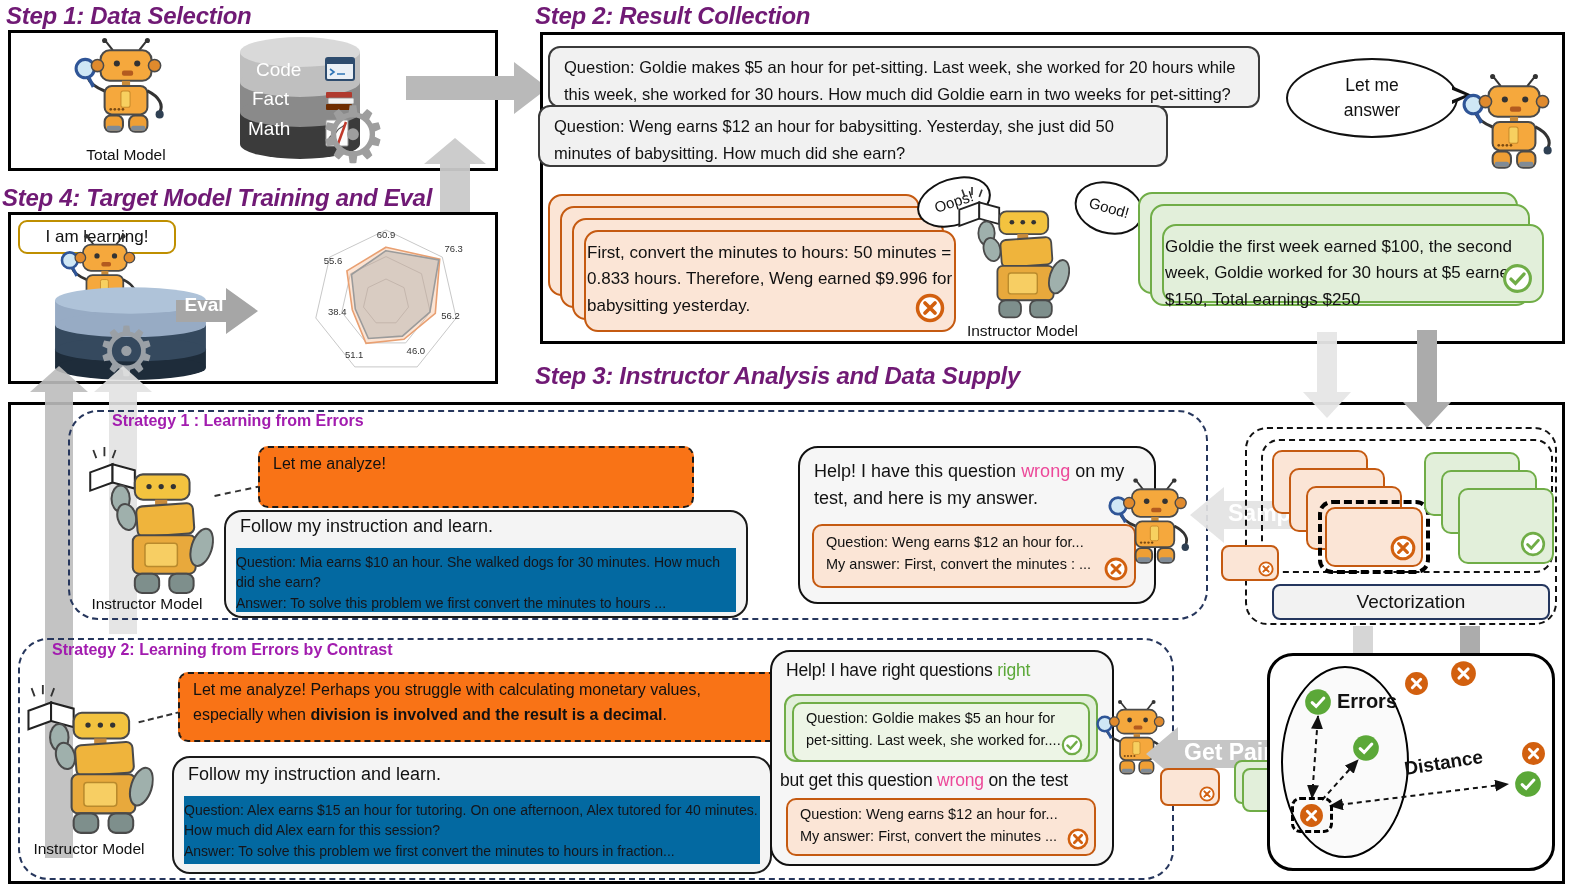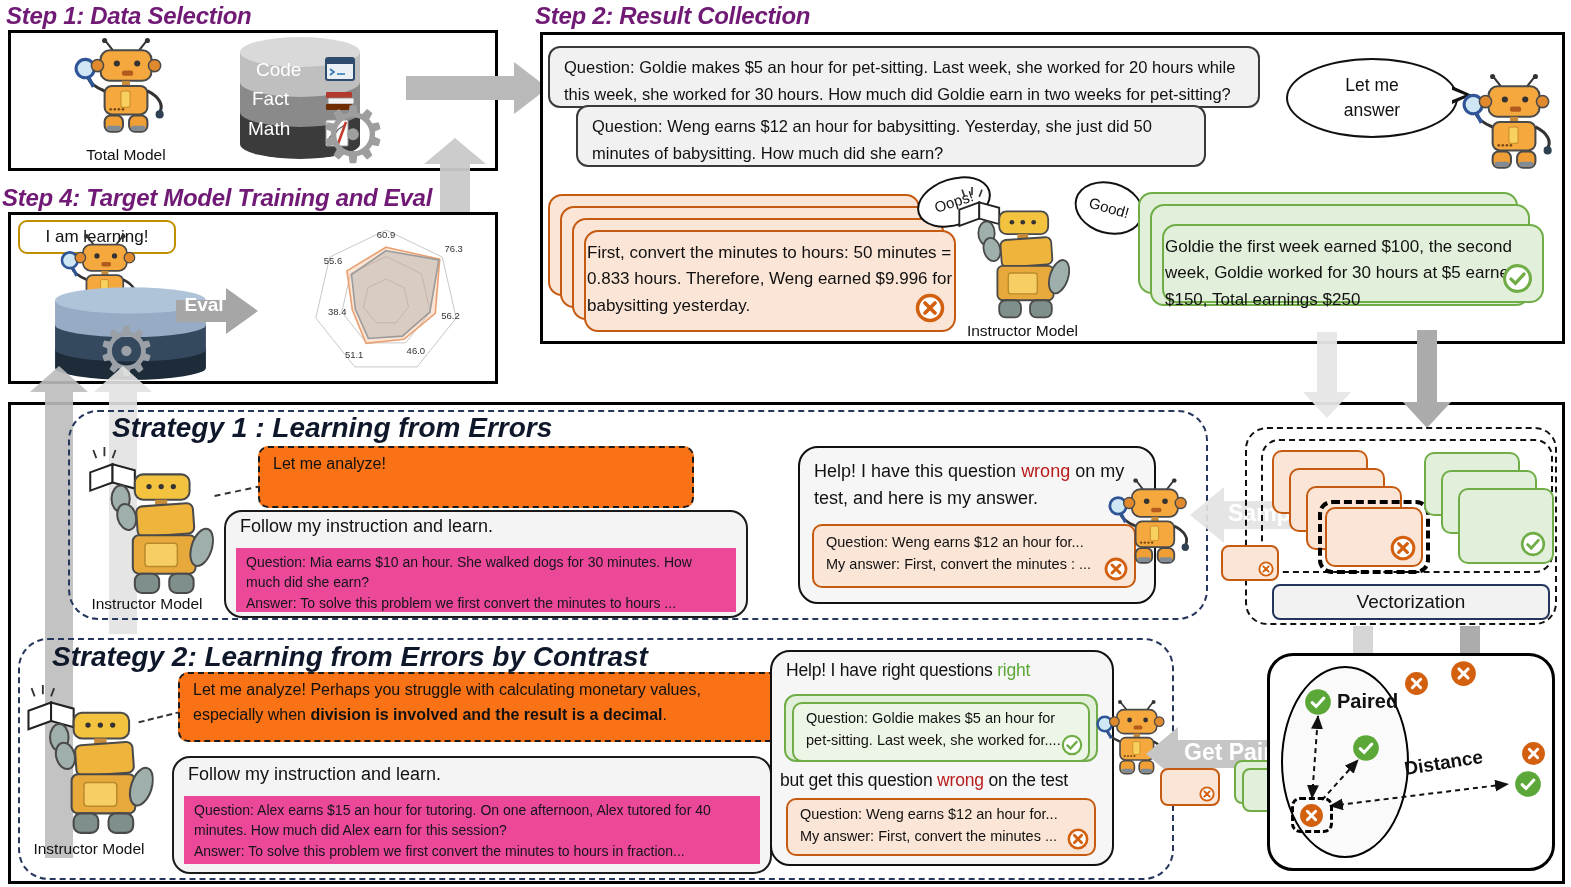--- a/index.html
+++ b/index.html
@@ -1,37 +1,37 @@
 <!DOCTYPE html>
 <html><head>
 <meta charset="utf-8">
 <style>
   html,body{margin:0;padding:0;background:#fff}
   #canvas{position:relative;width:1571px;height:887px;background:#fff;overflow:hidden;
           font-family:"Liberation Sans","DejaVu Sans",sans-serif;color:#111}
   .abs{position:absolute}
   .ttl{position:absolute;font-weight:bold;font-style:italic;font-size:24px;color:#701a75;white-space:nowrap;letter-spacing:-0.3px}
-  .sttl{position:absolute;font-weight:bold;font-style:italic;font-size:28px;color:#0f172a;white-space:nowrap}
+  .sttl{position:absolute;font-weight:bold;font-size:16px;color:#a21caf;white-space:nowrap}
   .box{position:absolute;border:3px solid #000;background:#fff;box-sizing:border-box}
   .qbubble{position:absolute;background:#F1F1F1;border:2px solid #3a3a3a;border-radius:12px;box-sizing:border-box;
            font-size:16.5px;line-height:1.62;padding:6px 14px}
   .card-o{position:absolute;background:#FBE5D6;border:2.5px solid #C55A11;border-radius:14px;box-sizing:border-box}
   .card-g{position:absolute;background:#E2EFDA;border:2.5px solid #70AD47;border-radius:14px;box-sizing:border-box}
   .cardtxt{font-size:17px;line-height:1.55;padding:8px 1px}
   .ellipse-bubble{position:absolute;background:#fff;border:2.5px solid #111;border-radius:50%;box-sizing:border-box;
                   display:flex;align-items:center;justify-content:center;text-align:center;font-size:17.5px;line-height:1.45}
   .dashdot{position:absolute;border:2.5px dashed #26365C;border-radius:30px;box-sizing:border-box}
   .dashblk{position:absolute;border:2.5px dashed #111;box-sizing:border-box}
   .helpbox{position:absolute;background:#F6F6F6;border:2.5px solid #111;border-radius:20px;box-sizing:border-box}
   .speech{position:absolute;background:#F4F4F4;border:2px solid #1a1a1a;border-radius:18px;box-sizing:border-box}
   .dashsp{position:absolute;background:#f97316;border:2px dashed #1a1a1a;border-radius:10px;box-sizing:border-box;
           font-size:16px;line-height:1.55;padding:4px 13px}
-  .innerqa{position:absolute;background:#ec4899;color:#15151a;font-size:14px;line-height:1.45;padding:4px 10px;box-sizing:border-box}
+  .innerqa{position:absolute;background:#0369a1;color:#15151a;font-size:14px;line-height:1.45;padding:4px 0;box-sizing:border-box}
   .rlabel{position:absolute;font-size:15.5px;text-align:center;color:#111;white-space:nowrap}
-  .red{color:#b91c1c}
+  .red{color:#ec4899}
   .grn{color:#5BA838}
   .arrlabel{position:absolute;color:#fff;font-weight:bold;white-space:nowrap}
   .gear{position:absolute;color:#9E9E9E;line-height:1;font-family:"DejaVu Sans",sans-serif}
   .tail{position:absolute;width:0;height:0}
   .dashtail{position:absolute;border-top:2px dashed #333}
   b{font-weight:bold}
 </style>
 </head>
 <body>
 
@@ -179,21 +179,21 @@
       <text x="169.2" y="104.6" text-anchor="start" font-size="9.5" fill="#333">56.2</text>
       <text x="134.6" y="139.7" text-anchor="start" font-size="9.5" fill="#333">46.0</text>
       <text x="91.4" y="143.8" text-anchor="end" font-size="9.5" fill="#333">51.1</text>
       <text x="74.5" y="101.0" text-anchor="end" font-size="9.5" fill="#333">38.4</text>
       <text x="70.2" y="50.1" text-anchor="end" font-size="9.5" fill="#333">55.6</text>
     </svg>
 
 <div class="ttl" style="left:535px;top:2px">Step 2: Result Collection</div>
 <div class="box" style="left:540px;top:32px;width:1025px;height:312px"></div>
 <div class="qbubble" style="left:548px;top:46px;width:712px;height:62px">Question: Goldie makes $5 an hour for pet-sitting. Last week, she worked for 20 hours while this week, she worked for 30 hours. How much did Goldie earn in two weeks for pet-sitting?</div>
-<div class="qbubble" style="left:576px;top:105px;width:630px;height:62px">Question: Weng earns $12 an hour for babysitting. Yesterday, she just did 50 minutes of babysitting. How much did she earn?</div>
+<div class="qbubble" style="left:538px;top:105px;width:630px;height:62px">Question: Weng earns $12 an hour for babysitting. Yesterday, she just did 50 minutes of babysitting. How much did she earn?</div>
 <div class="ellipse-bubble" style="left:1286px;top:58px;width:172px;height:80px">
   <span style="width:100px">Let me answer</span>
 </div>
 <div class="tail" style="left:1452px;top:86px;border-top:9px solid transparent;border-bottom:9px solid transparent;border-left:20px solid #111"></div>
 <div class="tail" style="left:1450px;top:89px;border-top:6px solid transparent;border-bottom:6px solid transparent;border-left:15px solid #fff"></div>
 <svg class="abs" style="left:1462px;top:74px" width="102" height="107" viewBox="0 0 100 105">
       <use href="#sym-robot"></use>
     </svg>
 
 <div class="card-o" style="left:548px;top:194px;width:372px;height:102px"></div>
@@ -219,20 +219,21 @@
 
 <div class="card-g" style="left:1138px;top:192px;width:380px;height:102px"></div>
 <div class="card-g" style="left:1150px;top:204px;width:380px;height:102px"></div>
 <div class="card-g cardtxt" style="left:1162px;top:224px;width:382px;height:79px">
   <span>Goldie the first week earned $100, the second week, Goldie worked for 30 hours at $5 earned $150, Total earnings $250</span>
   <svg class="abs" style="right:9px;bottom:7px" width="31" height="31" viewBox="0 0 24 24">
         <use href="#sym-check-o"></use>
       </svg>
 </div>
 
+<div class="ttl" style="left:535px;top:362px">Step 3: Instructor Analysis and Data Supply</div>
 <div class="box" style="left:8px;top:402px;width:1557px;height:482px"></div>
 
 <svg class="abs" style="left:30px;top:366px" width="58" height="492">
   <polygon points="29,0 58,26 43,26 43,492 15,492 15,26 0,26" fill="#BDBDBD" opacity="0.9"></polygon>
 </svg>
 <svg class="abs" style="left:94px;top:366px" width="58" height="268">
   <polygon points="29,0 58,26 43,26 43,268 15,268 15,26 0,26" fill="#E2E2E2" opacity="0.9"></polygon>
 </svg>
 
 <svg class="abs" style="left:1303px;top:332px" width="48" height="86">
@@ -376,21 +377,21 @@
       <path d="M0,0 L7,3 L0,6 z" fill="#111"></path>
     </marker>
   </defs>
   <line x1="44" y1="144" x2="50" y2="62" stroke="#111" stroke-width="2" stroke-dasharray="5 4" marker-end="url(#ah)" marker-start="url(#ah)"></line>
   <line x1="54" y1="146" x2="90" y2="106" stroke="#111" stroke-width="2" stroke-dasharray="5 4" marker-end="url(#ah)"></line>
   <line x1="62" y1="152" x2="240" y2="130" stroke="#111" stroke-width="2" stroke-dasharray="5 4" marker-end="url(#ah)" marker-start="url(#ah)"></line>
 </svg>
 <svg class="abs" style="left:1304px;top:688px" width="28" height="28" viewBox="0 0 24 24">
       <use href="#sym-check-s"></use>
     </svg>
-<div class="abs" style="left:1337px;top:690px;font-size:20px;font-weight:bold">Paired</div>
+<div class="abs" style="left:1337px;top:690px;font-size:20px;font-weight:bold">Errors</div>
 <svg class="abs" style="left:1352px;top:734px" width="28" height="28" viewBox="0 0 24 24">
       <use href="#sym-check-s"></use>
     </svg>
 <div class="abs" style="left:1291px;top:797px;width:42px;height:36px;border:3px dashed #000;border-radius:9px;box-sizing:border-box"></div>
 <svg class="abs" style="left:1299px;top:803px" width="25" height="25" viewBox="0 0 24 24">
       <use href="#sym-x-s"></use>
     </svg>
 <div class="abs" style="left:1404px;top:752px;font-size:19px;font-weight:bold;transform:rotate(-9deg)">Distance</div>
 <svg class="abs" style="left:1514px;top:770px" width="28" height="28" viewBox="0 0 24 24">
       <use href="#sym-check-s"></use>

